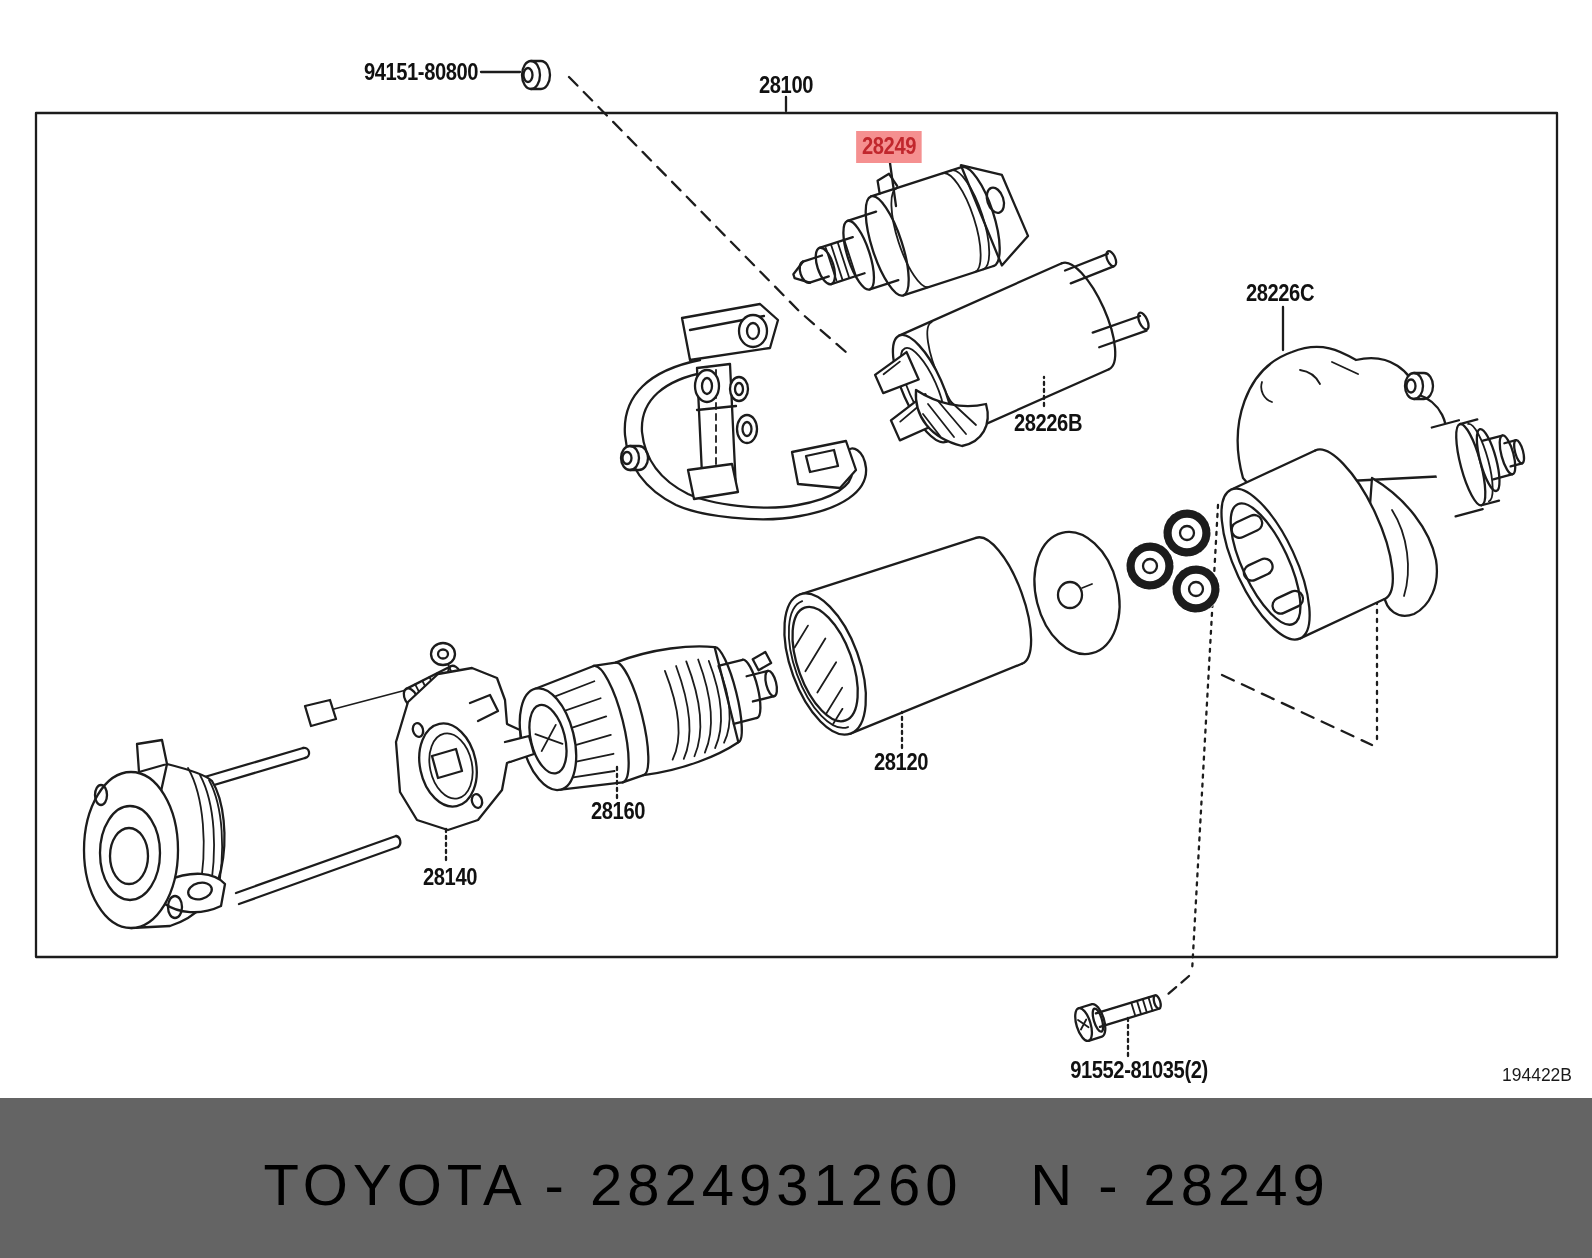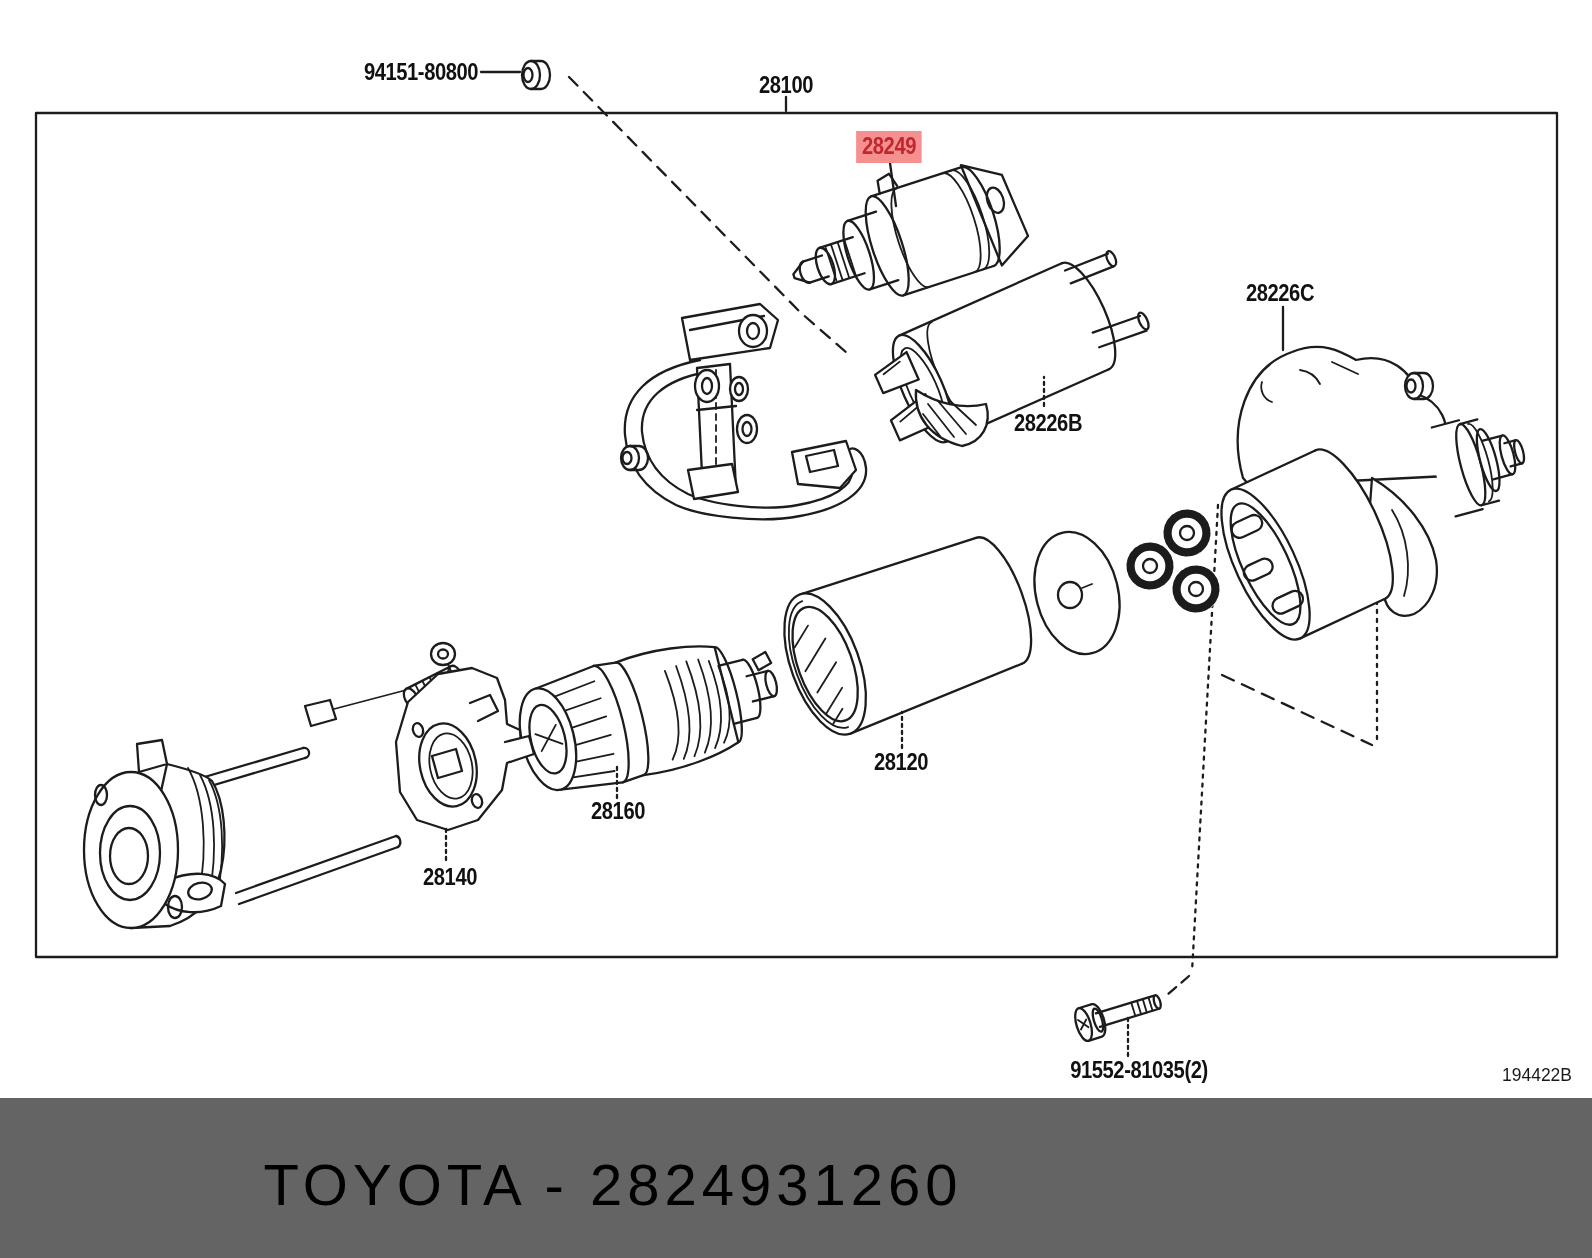--- a/index.html
+++ b/index.html
@@ -272,15 +272,16 @@
     <div class="part-label" style="left:1048px;top:423px">28226B</div>
     <div class="part-label" style="left:901px;top:762px">28120</div>
     <div class="part-label" style="left:618px;top:811px">28160</div>
     <div class="part-label" style="left:450px;top:877px">28140</div>
     <div class="part-label" style="left:1139px;top:1070px">91552-81035(2)</div>
     <div class="ref-code" style="left:1537px;top:1075px">194422B</div>
   </div>
 
   <div class="footer">
     <span style="left:613px">TOYOTA - 2824931260</span>
+    <span style="left:1180px">N - 28249</span>
   </div>
 
 </div>
 
 </body></html>

